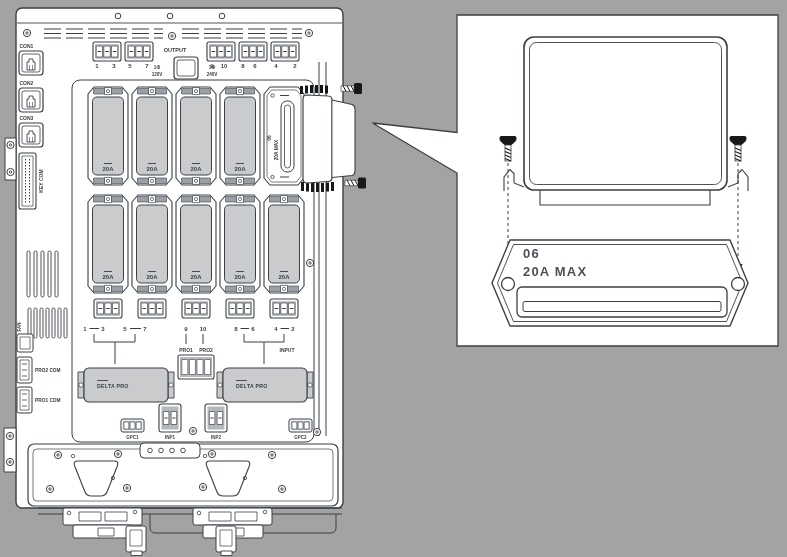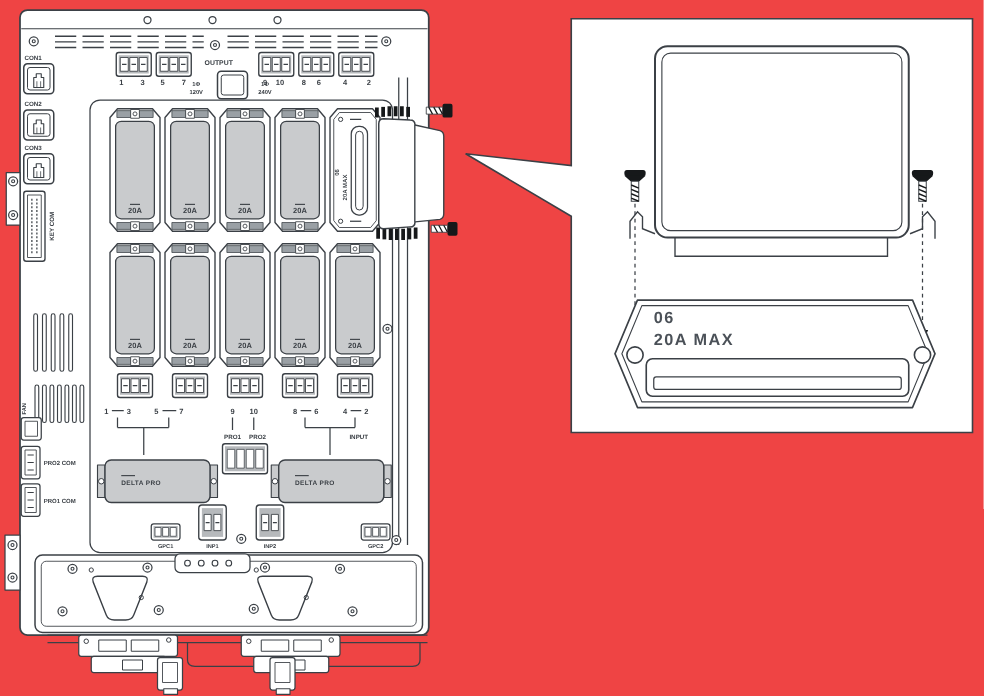--- a/index.html
+++ b/index.html
@@ -1,16 +1,16 @@
 <!DOCTYPE html>
 <html><head>
 <meta charset="utf-8">
 <style>
   html,body{margin:0;padding:0;background:#ffffff;}
-  #stage{position:relative;width:787px;height:557px;background:#ef4444;overflow:hidden;}
+  #stage{position:relative;width:787px;height:557px;background:#a3a3a3;overflow:hidden;}
   svg{position:absolute;left:0;top:0;}
   text{font-family:"Liberation Sans", sans-serif;font-weight:bold;fill:#3b4046;}
   .ct{fill:#4b5158;letter-spacing:1.2px;}
 </style>
 </head>
 <body>
 <div id="stage">
 
 <svg width="787" height="557" viewBox="0 0 787 557">
   <defs>

